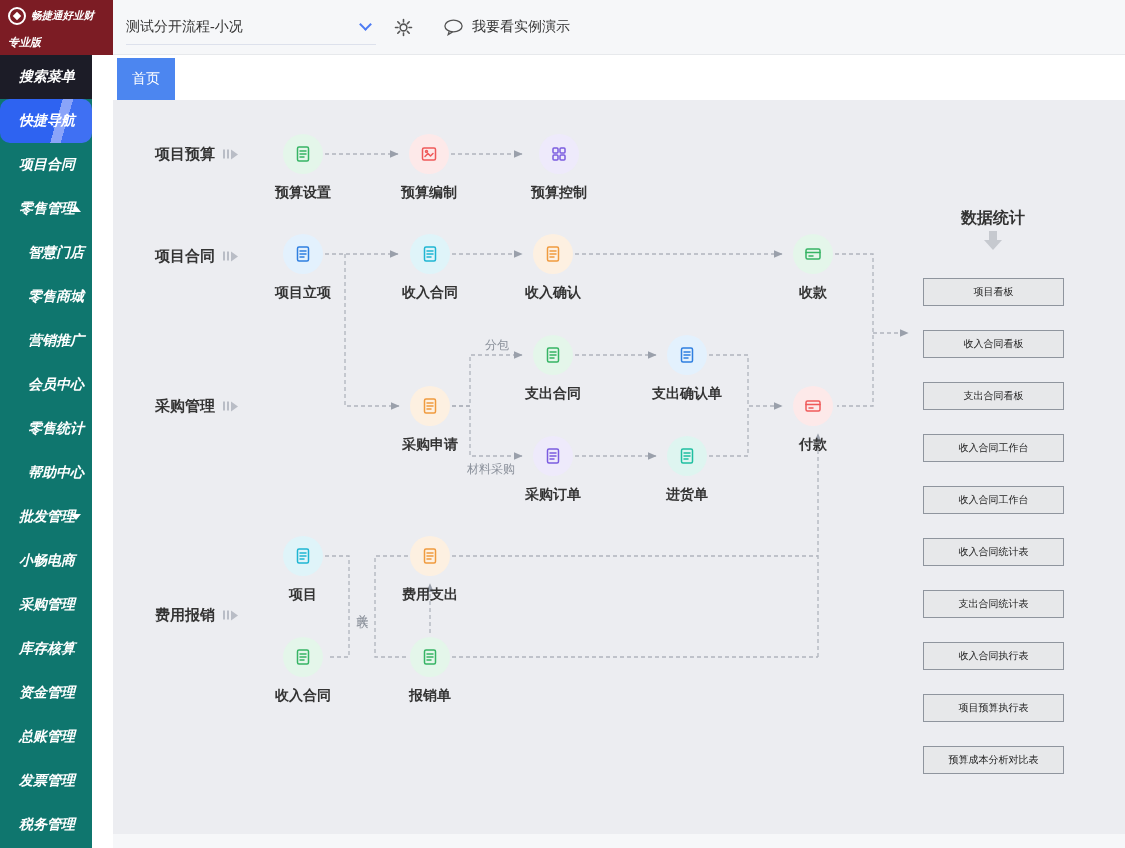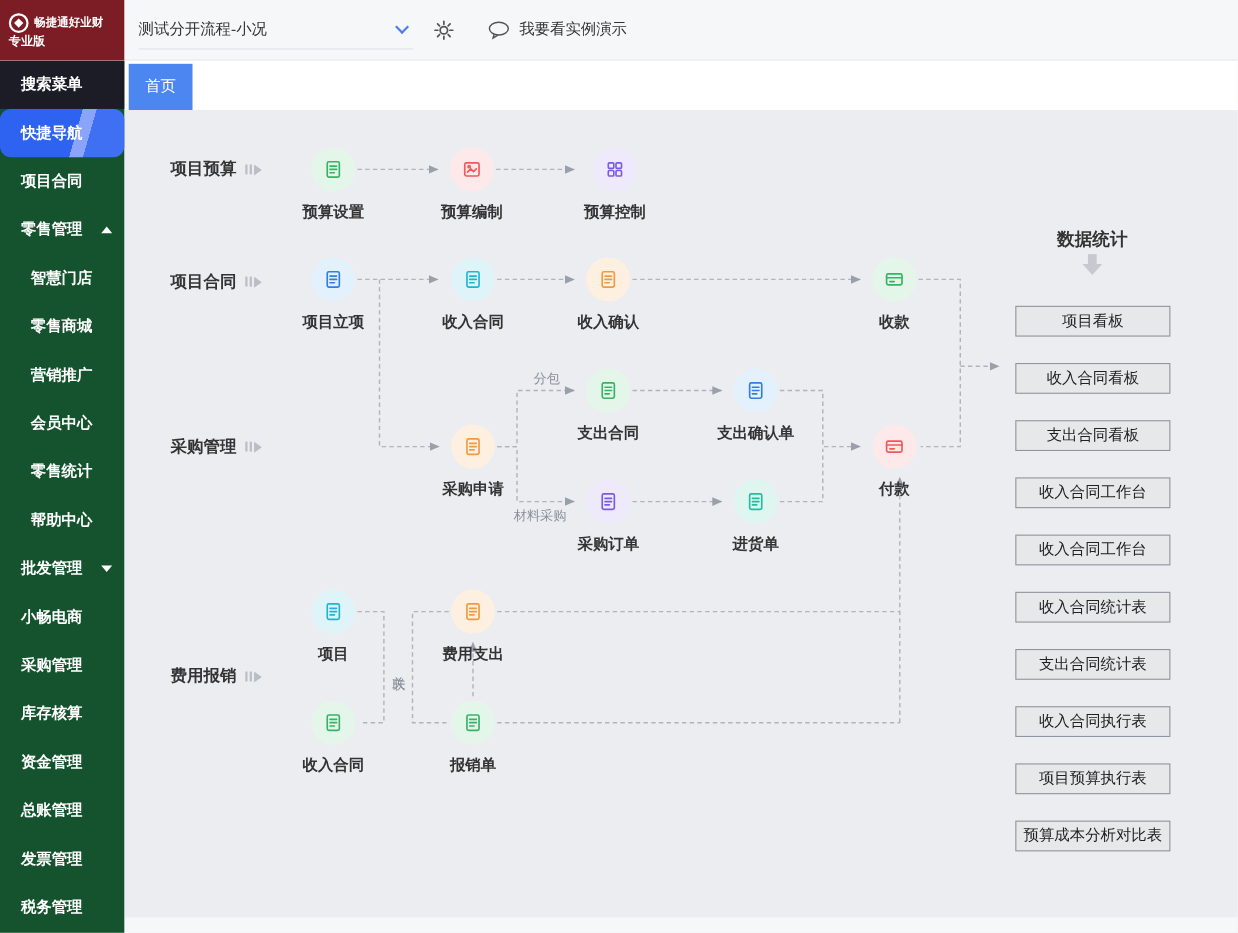--- a/index.html
+++ b/index.html
@@ -6,42 +6,42 @@
   html,body { width:1125px; height:848px; }
   body { position:relative; overflow:hidden; background:#fff;
          font-family:"Liberation Sans","DejaVu Sans",sans-serif; }
 
   
   .topbar { position:absolute; left:0; top:0; width:1125px; height:55px;
             background:#f6f7f9; border-bottom:1px solid #e7e9ec; z-index:4;
             display:flex; align-items:center; }
   .logo { width:113px; height:55px; background:#7c1c24; color:#fff;
           padding:7px 8px 5px; display:flex; flex-direction:column;
-          justify-content:center; flex:0 0 auto; }
+          justify-content:space-between; flex:0 0 auto;font-style:italic; }
   .logo-top { display:flex; align-items:center; gap:5px; }
   .logo-mark { width:18px; height:18px; border:2px solid #fff; border-radius:50%;
                position:relative; flex:0 0 auto; }
   .logo-mark::after { content:""; position:absolute; inset:4px; background:#fff;
                       transform:rotate(45deg); }
   .brand { font-size:10.5px; font-weight:bold; white-space:nowrap; }
   .edition { font-size:11px; font-weight:bold; }
   .workspace { margin-left:13px; width:250px; height:36px; cursor:pointer;
                display:flex; align-items:center; justify-content:space-between;
                border-bottom:1px solid #dde1ec;font-family:Liberation Serif, serif; }
   .workspace-text { font-size:14px; color:#333; }
   .chevron { width:9px; height:9px; border-right:2px solid #4d7bf3;
              border-bottom:2px solid #4d7bf3; transform:rotate(45deg);
              margin:-5px 6px 0 0; }
   .gear-btn { margin-left:18px; cursor:pointer; display:flex; align-items:center; }
   .demo { margin-left:30px; display:flex; align-items:center; gap:8px;
           font-size:14px; color:#333; cursor:pointer; }
 
   
-  .sidebar { position:absolute; left:0; top:55px; width:113px; bottom:0;
-             background:#14532d; z-index:3; }
+  .sidebar { position:absolute; left:0; top:55px; width:92px; bottom:0;
+             background:#0f766e; z-index:3;font-style:italic; }
   .side-item { height:44px; display:flex; align-items:center; padding-left:19px;
                color:#fff; font-size:14px; font-weight:bold; cursor:pointer;
                position:relative; white-space:nowrap; }
   .side-item.child { padding-left:28px; }
   .side-item.search { background:#1c1c27; }
   .side-item.active { background:linear-gradient(106deg,
         #2e63f1 0%, #2e63f1 60%, #8aa4f9 60%, #8aa4f9 70%, #3f70f3 70%);border-radius:10px; }
   .tri { position:absolute; right:11px; width:0; height:0; }
   .tri.up   { border-left:5px solid transparent; border-right:5px solid transparent;
               border-bottom:6px solid #fff; }
@@ -94,21 +94,21 @@
   .stats-title { position:absolute; left:880px; top:118px;
                  transform:translate(-50%,-50%); font-size:16px;
                  font-weight:bold; color:#333; white-space:nowrap; }
   .stats-arrow { position:absolute; left:880px; top:131px; transform:translateX(-50%); }
   .stats-arrow .stem { width:8px; height:9px; background:#c6c9cf; margin:0 auto; }
   .stats-arrow .head { width:0; height:0; border-left:9px solid transparent;
                        border-right:9px solid transparent; border-top:10px solid #c6c9cf; }
   .stats-btn { position:absolute; left:810px; width:141px; height:28px;
                background:#e7e8ea; border:1px solid #8f959e; cursor:pointer;
                display:flex; align-items:center; justify-content:center;
-               font-size:14px; color:#222; white-space:nowrap; }
+               font-size:10px; color:#222; white-space:nowrap; }
 </style>
 </head>
 <body>
 
 <div class="topbar">
   <div class="logo">
     <div class="logo-top">
       <span class="logo-mark"></span>
       <span class="brand">畅捷通好业财</span>
     </div>

